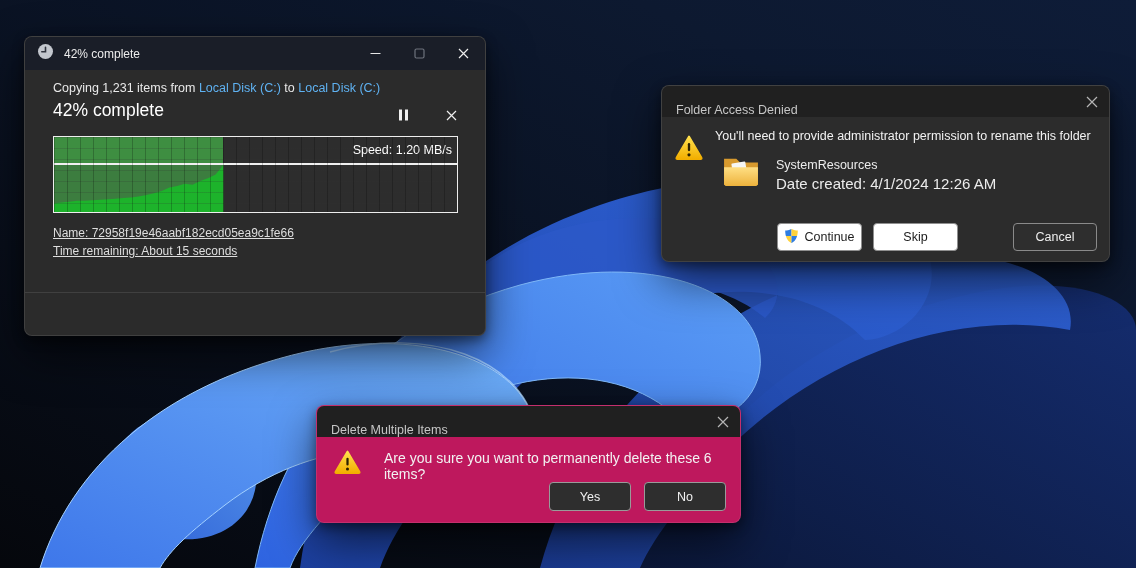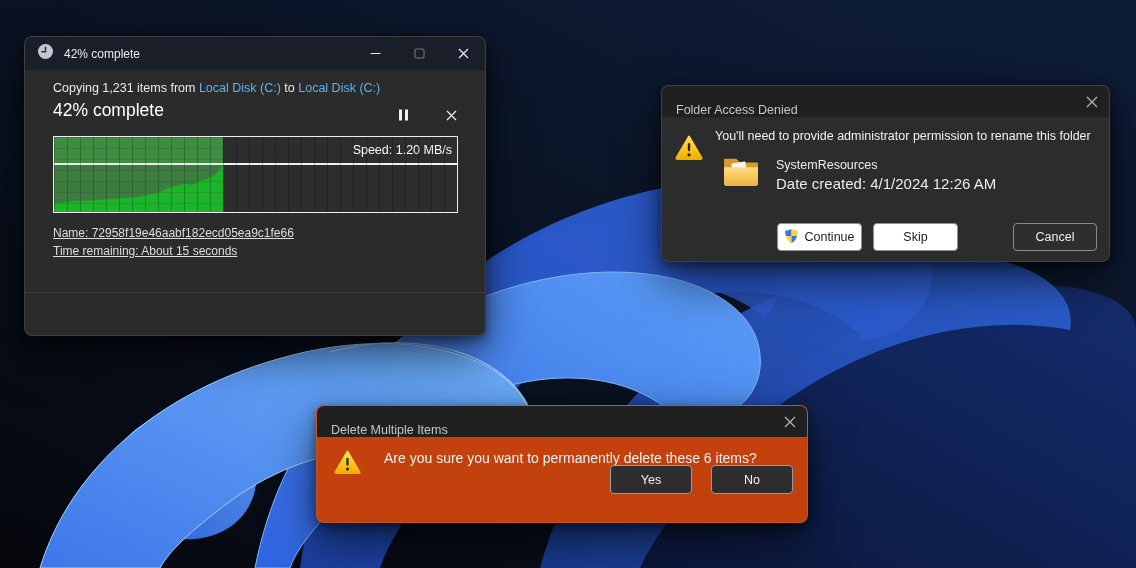--- a/index.html
+++ b/index.html
@@ -67,25 +67,25 @@
   .f-name { position:absolute; left:114px; top:41px; font-size:12.5px; color:#ececec; }
   .f-date { position:absolute; left:114px; top:58px; font-size:15px; color:#ececec; }
   .btn-row { position:absolute; right:12px; bottom:12px; display:flex; gap:11px; }
   .btn { height:28px; border-radius:4px; font-size:12.5px; display:flex; align-items:center;
          justify-content:center; gap:5px; cursor:pointer;
          font-family:"Liberation Sans","DejaVu Sans",sans-serif; }
   .btn.light { width:85px; background:#ffffff; color:#1b1b1b; border:1px solid #8f8f8f; }
   .btn.dark  { width:84px; background:#2e2e2e; color:#eeeeee; border:1px solid #8a8a8a;margin-left:44px; }
 
   
-  .delete-dlg { left:316px; top:405px; width:492px; height:118px; background:#c2410c; }
+  .delete-dlg { left:316px; top:405px; width:425px; height:118px; background:#be185d; }
   .delete-body { position:relative; height:87px; }
   .d-warn { position:absolute; left:17px; top:12px; }
   .d-msg { position:absolute; left:67px; top:13px; font-size:14px; color:#f2f2f2; }
-  .d-btns { position:absolute; right:14px; bottom:30px; display:flex; gap:19px;margin-top:20px; }
+  .d-btns { position:absolute; right:14px; bottom:13px; display:flex; gap:13px;margin-top:20px; }
   .btn.ghost { width:82px; height:29px; background:#2e2e2e; color:#f0f0f0;
                border:1px solid #9a9a9a; border-radius:4px; }
 </style>
 </head>
 <body>
 
 <div class="stage">
 
   <svg class="wallpaper" viewBox="0 0 1136 568" preserveAspectRatio="none" aria-hidden="true">
     <defs>

